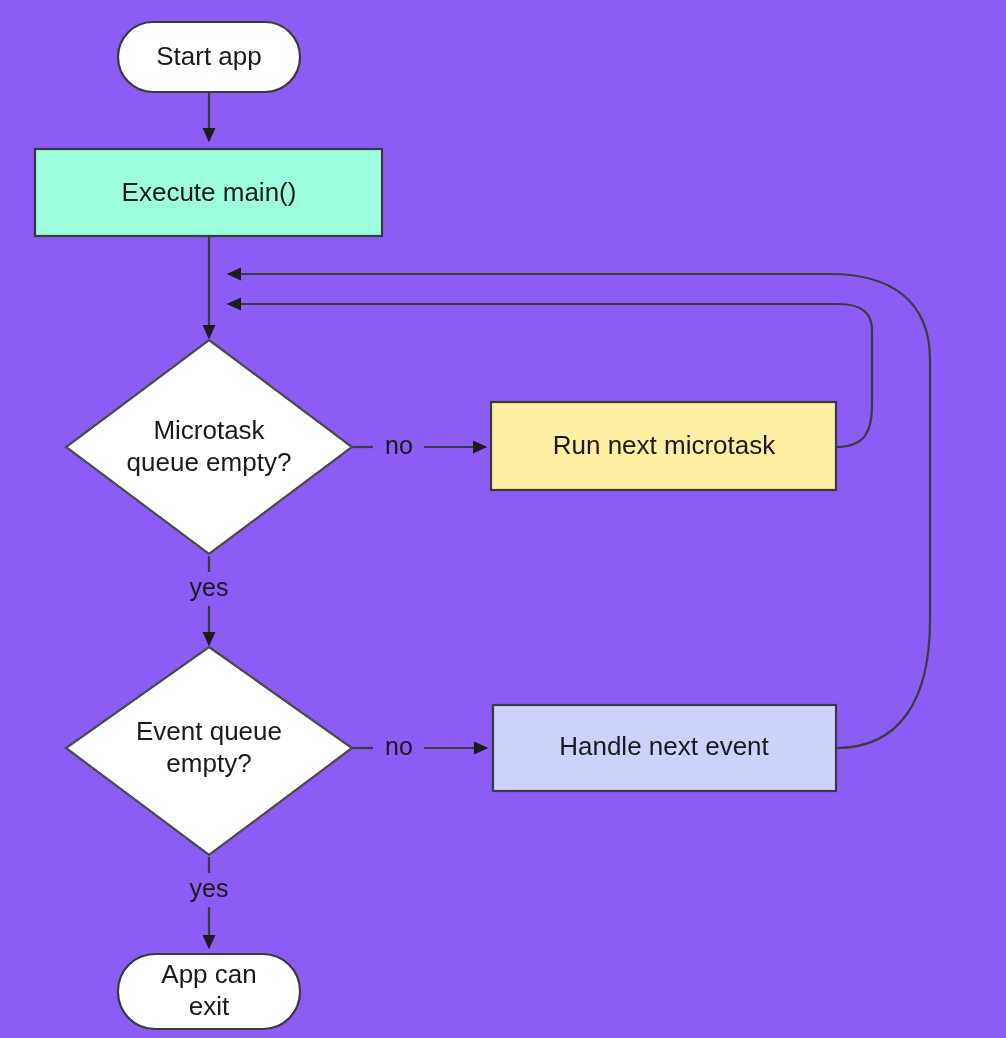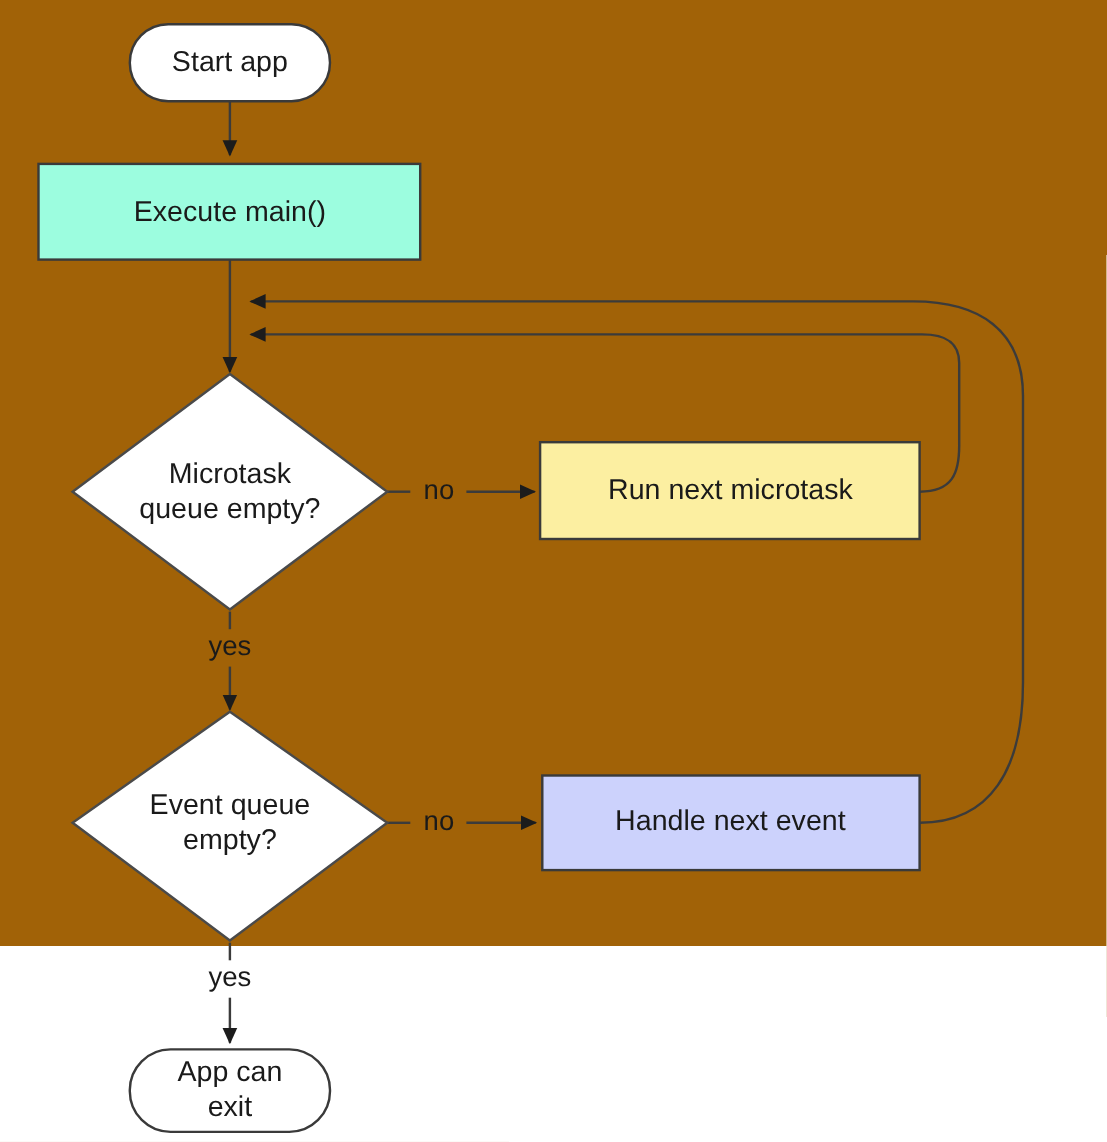--- a/index.html
+++ b/index.html
@@ -9,22 +9,22 @@
   }
   body {
     width: 1006px;
     height: 1038px;
     font-family: "Liberation Sans", sans-serif;
     overflow: hidden;
   }
   #flowchart-root {
     position: relative;
     width: 1006px;
-    height: 860px;
-    background: #a16207;
+    height: 1038px;
+    background: #8b5cf6;
   }
   svg.diagram {
     display: block;
     width: 1006px;
     height: 1038px;
   }
   .node-shape {
     stroke: #3a3a3a;
     stroke-width: 2.2;
   }

